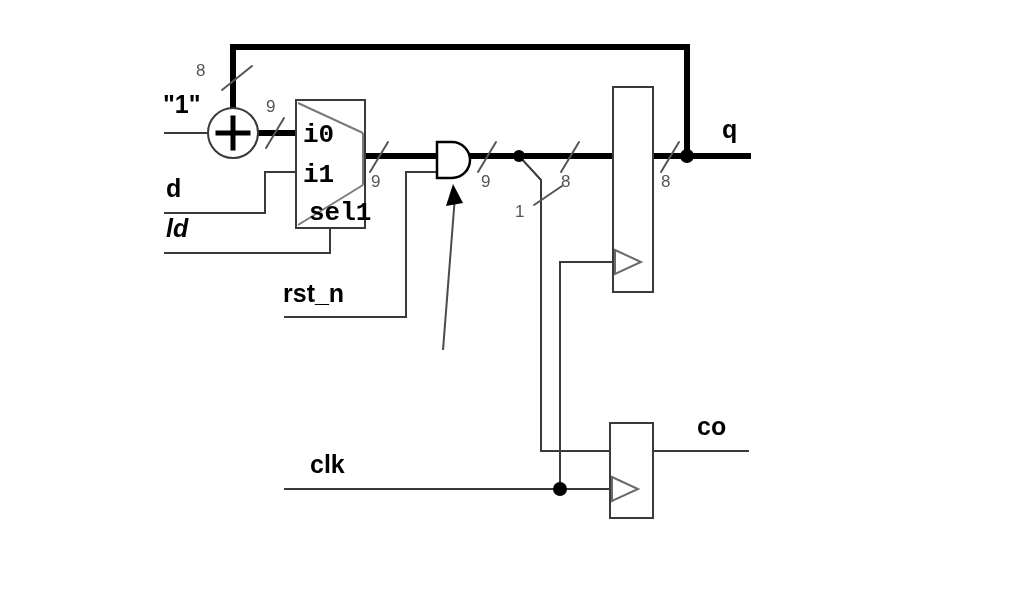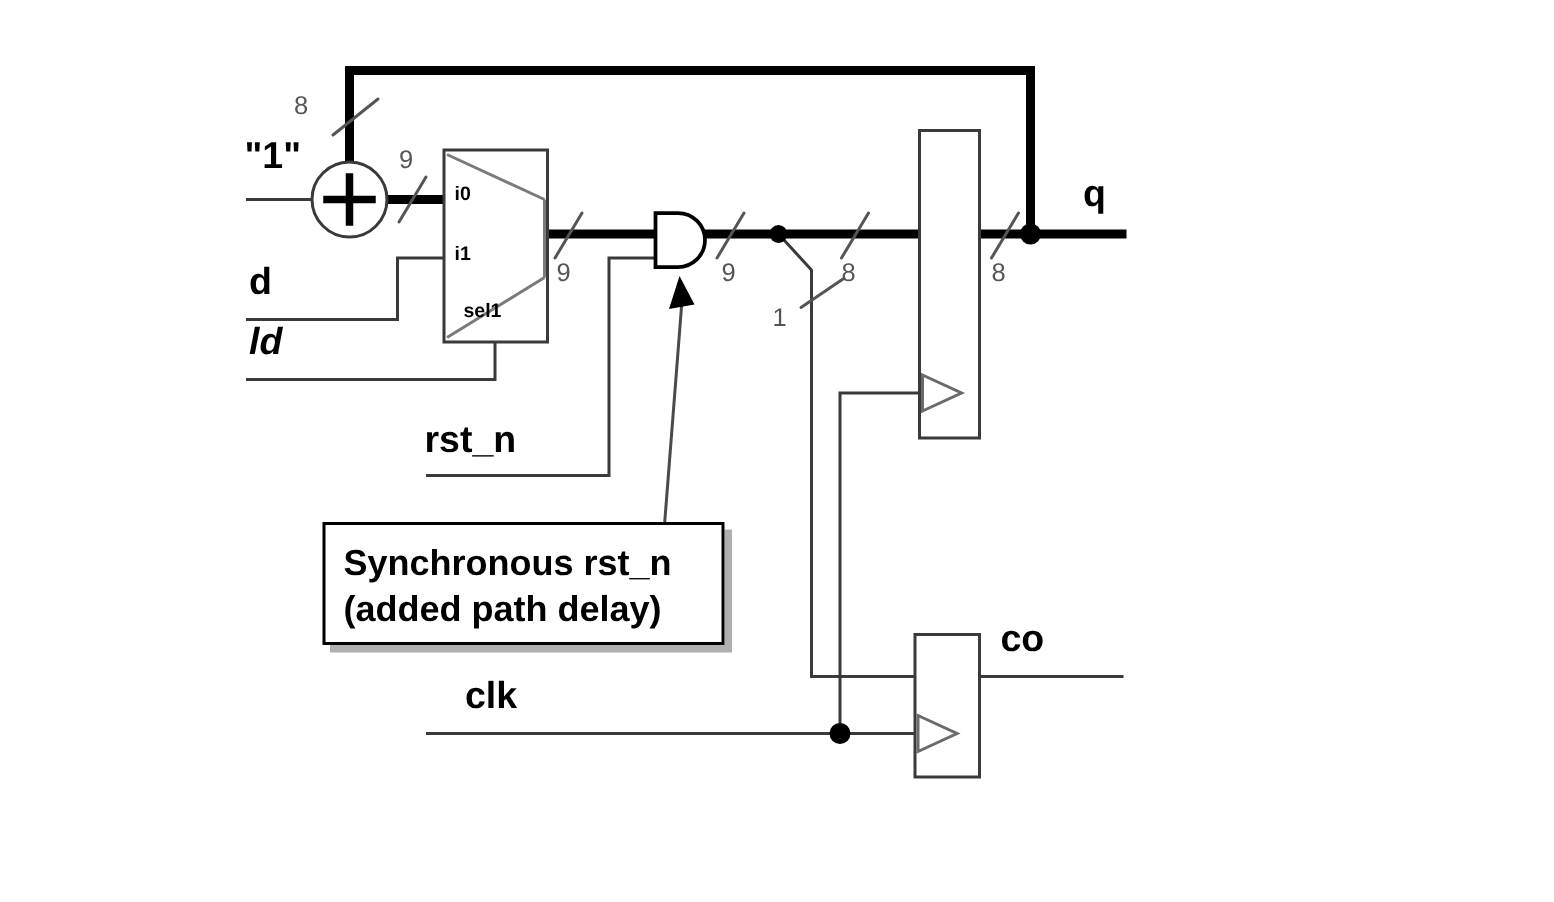--- a/index.html
+++ b/index.html
@@ -13,23 +13,23 @@
     position:absolute;
     font-family:"Liberation Sans",sans-serif;
     font-weight:bold;
     font-size:25px;
     color:#000000;
     white-space:nowrap;
     line-height:1;
   }
   .port-label{
     position:absolute;
-    font-family:Liberation Sans, sans-serif;
+    font-family:Liberation Mono, monospace;
     font-weight:bold;
-    font-size:13px;
+    font-size:26px;
     color:#000000;
     white-space:nowrap;
     line-height:1;
   }
   .width-label{
     position:absolute;
     font-family:"Liberation Sans",sans-serif;
     font-weight:normal;
     font-size:17px;
     color:#555555;
@@ -161,21 +161,21 @@
   <div class="sig-label" style="left:166px;top:176px;">d</div>
 
   <div class="sig-label" style="left:166px;top:216px;font-style:italic;">ld</div>
 
   <div class="sig-label" style="left:283px;top:281px;">rst_n</div>
 
   <div class="sig-label" style="left:294px;top:452px;margin-left:16px;">clk</div>
 
   <div class="sig-label" style="left:722px;top:117px;">q</div>
 
-  <div class="sig-label" style="left:667px;top:414px;text-align:center;">co</div>
+  <div class="sig-label" style="left:697px;top:414px;text-align:center;">co</div>
 
   <div class="port-label" style="left:303px;top:122px;">i0</div>
 
   <div class="port-label" style="left:303px;top:162px;text-align:center;">i1</div>
 
   <div class="port-label" style="left:309px;top:200px;">sel1</div>
 
   <div class="width-label" style="left:196px;top:62px;">8</div>
 
   <div class="width-label" style="left:266px;top:98px;">9</div>
@@ -183,19 +183,15 @@
   <div class="width-label" style="left:371px;top:173px;">9</div>
 
   <div class="width-label" style="left:481px;top:173px;">9</div>
 
   <div class="width-label" style="left:515px;top:203px;">1</div>
 
   <div class="width-label" style="left:561px;top:173px;">8</div>
 
   <div class="width-label" style="left:661px;top:173px;">8</div>
 
-  <div class="callout">
-    <div class="callout-line l1">Synchronous rst_n</div>
-    <div class="callout-line l2">(added path delay)</div>
-  </div>
 
 
 </div>
 
 </body></html>

